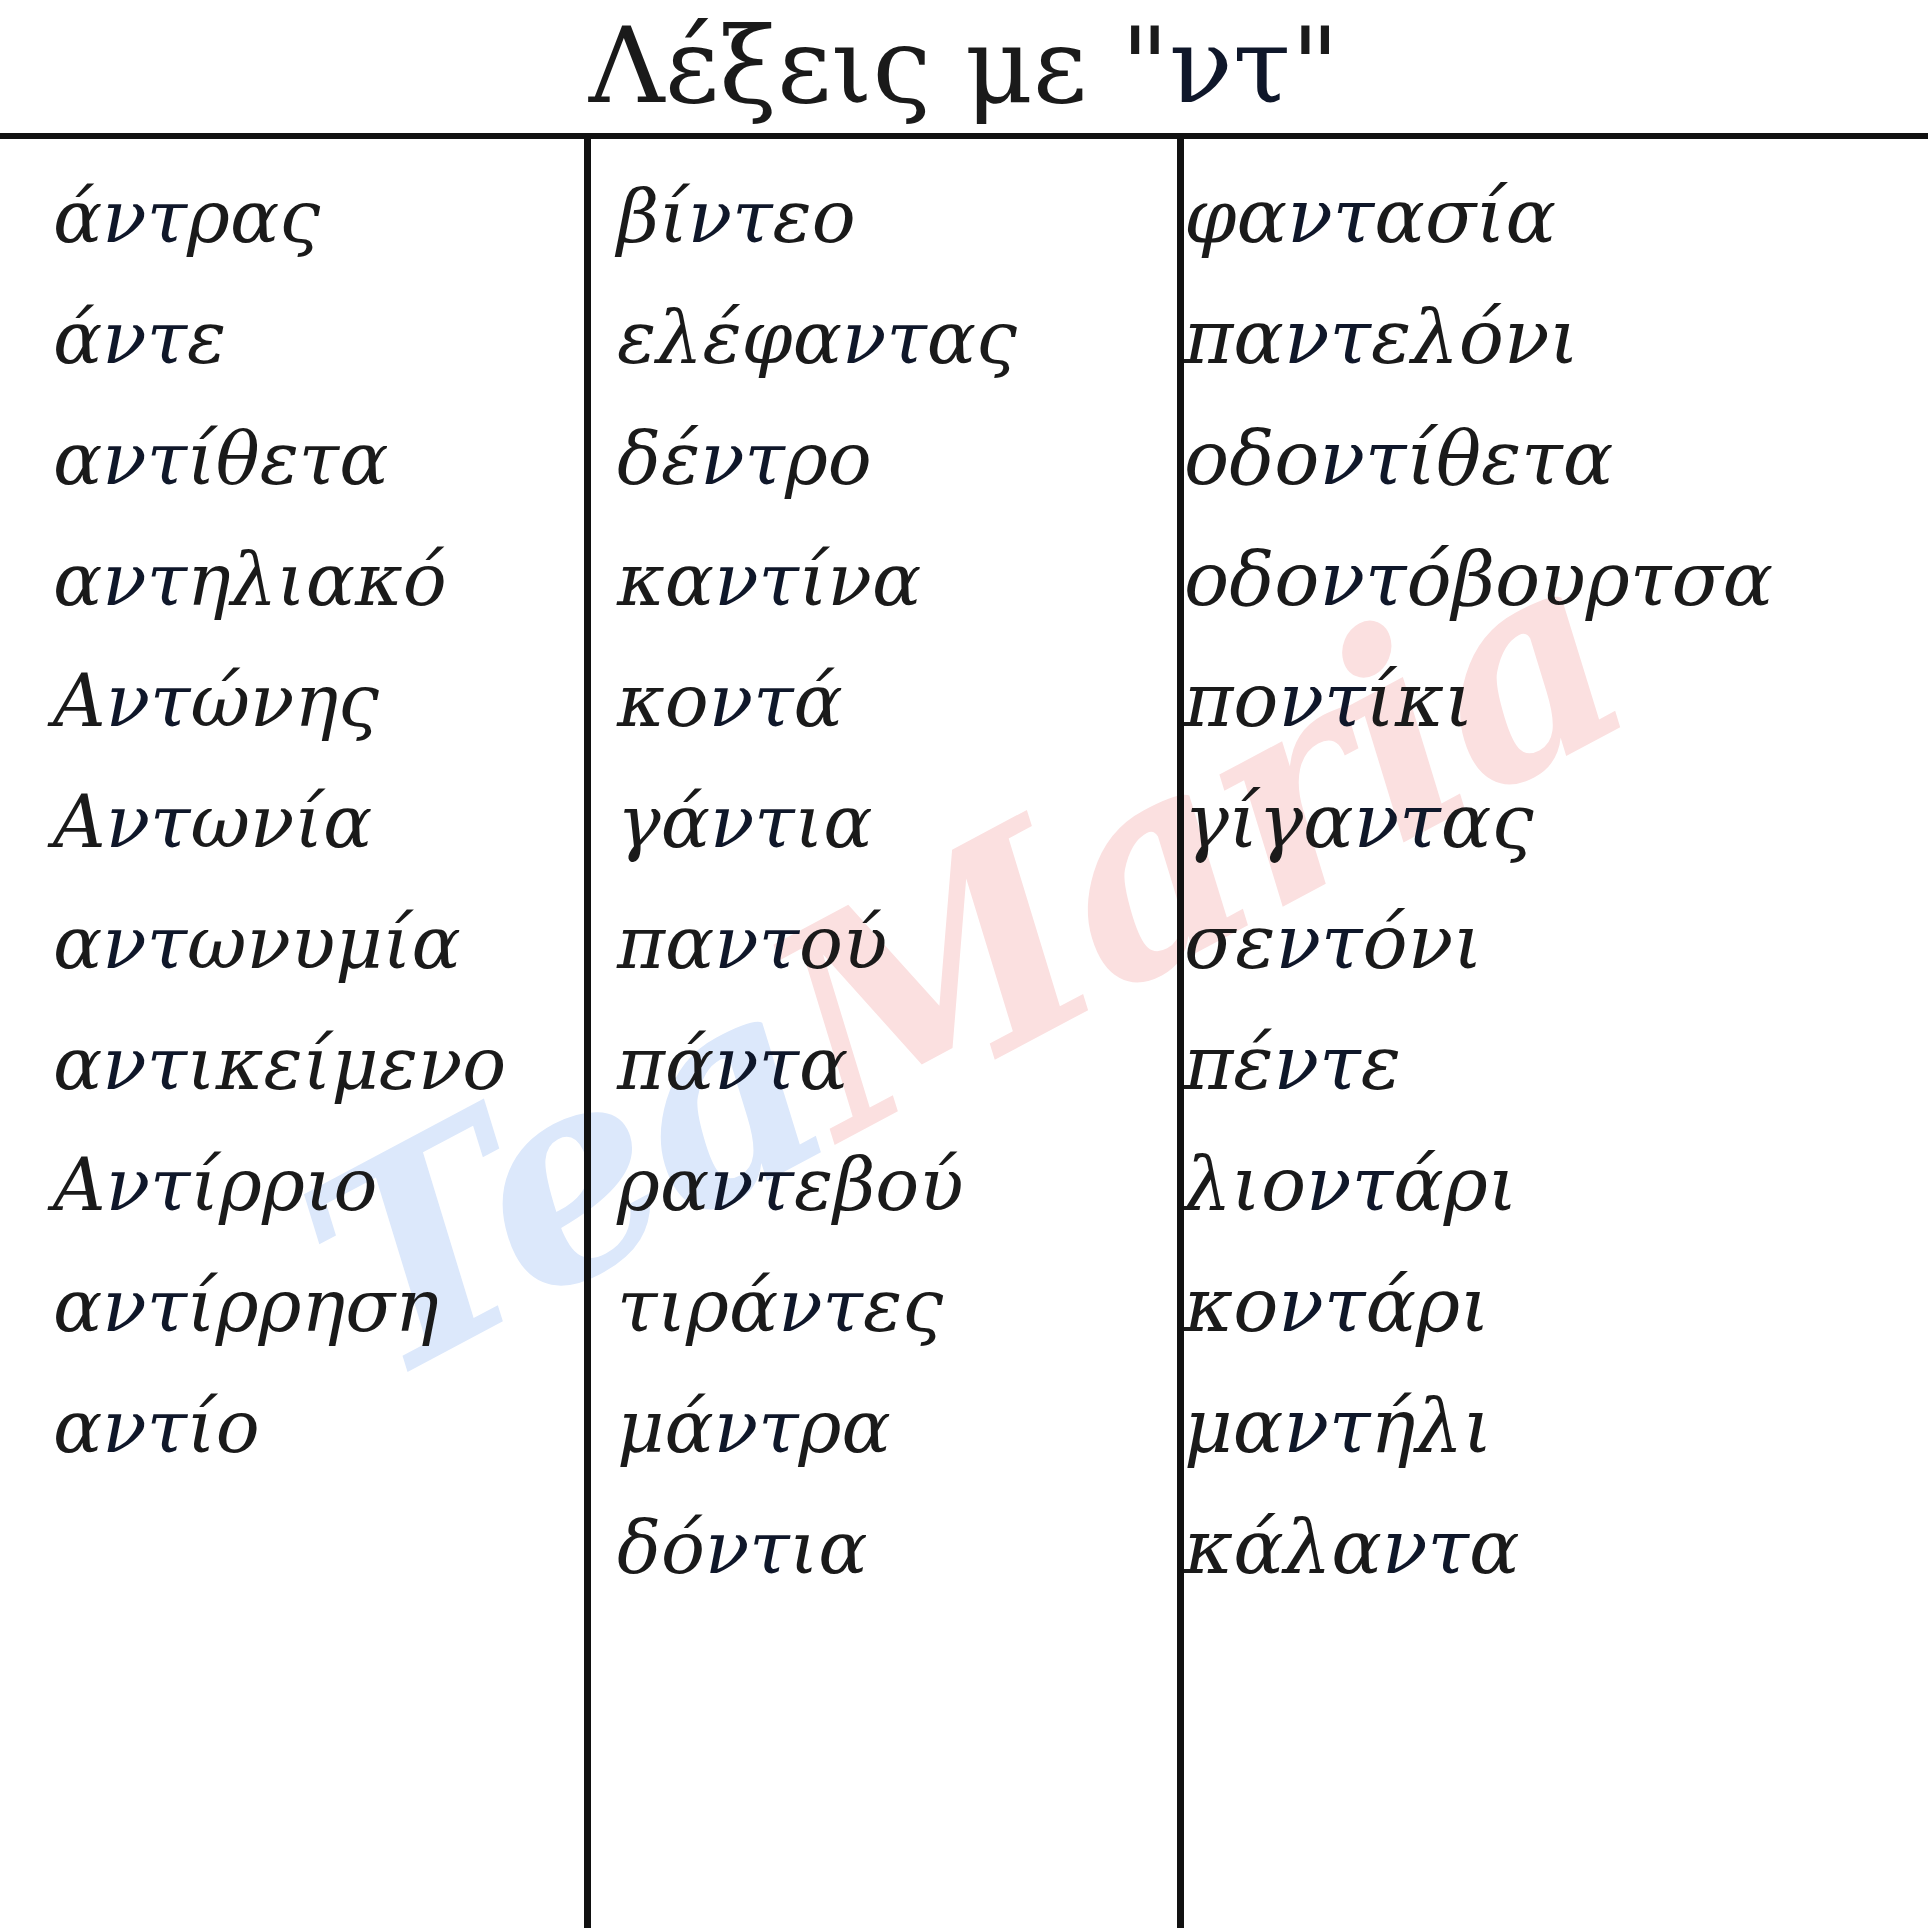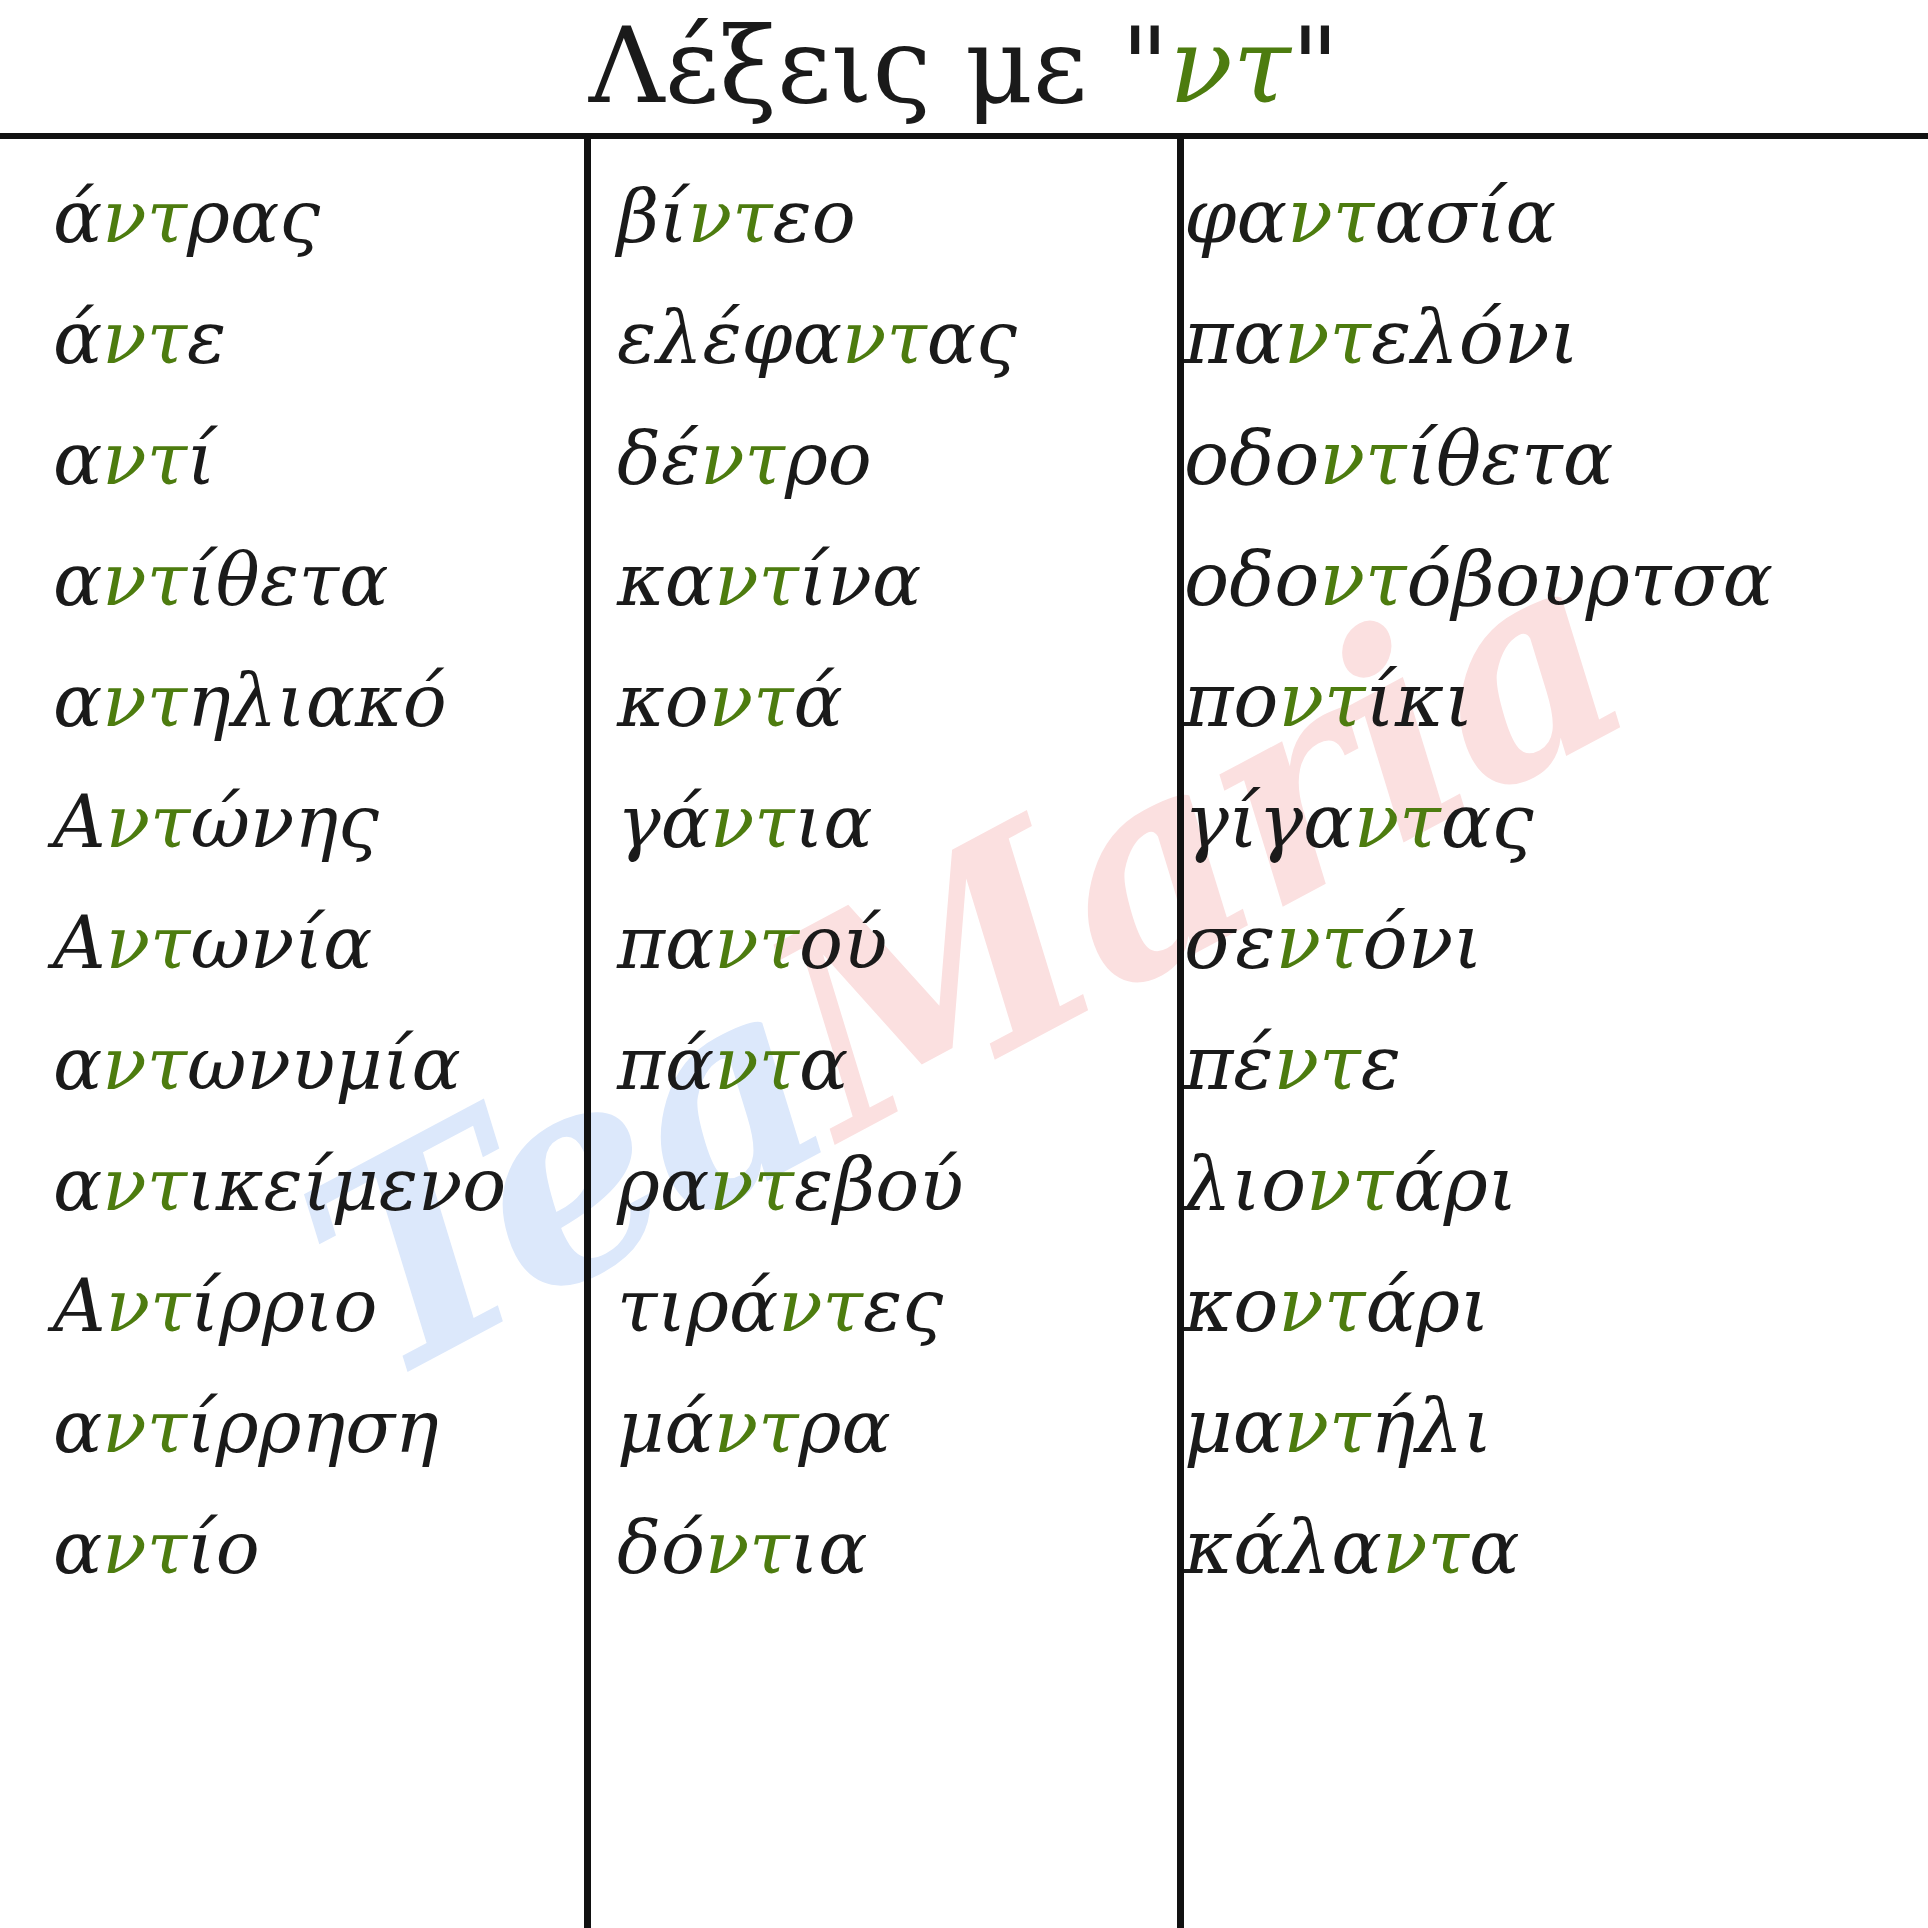--- a/index.html
+++ b/index.html
@@ -52,21 +52,21 @@
     justify-content: center;
     border-bottom: 6.6px solid #111111;
   }
   #title-text {
     font-family: "DejaVu Serif", serif;
     font-size: 105px;
     line-height: 1;
     font-weight: 400;
     white-space: nowrap;
   }
-  .hl { color: #4d7c0f; font-style: italic; }
+  .hl { color: #0f172a; }
   .ttl-plain { font-style: normal; }
 
   
   #columns {
     position: relative;
     z-index: 2;
     display: flex;
     height: 1823px;
     box-sizing: border-box;
   }
@@ -102,21 +102,20 @@
 <div id="title-bar">
   <div id="title-text">
     <span class="ttl-plain">Λέξεις με "</span><span class="hl">ντ</span><span class="ttl-plain">"</span>
   </div>
 </div>
 
 <div id="columns">
   <div class="col col-1">
       <div class="word"><span>ά</span><span class="hl">ντ</span><span>ρας</span></div>
       <div class="word"><span>ά</span><span class="hl">ντ</span><span>ε</span></div>
-      <div class="word"><span>α</span><span class="hl">ντ</span><span>ί</span></div>
       <div class="word"><span>α</span><span class="hl">ντ</span><span>ίθετα</span></div>
       <div class="word"><span>α</span><span class="hl">ντ</span><span>ηλιακό</span></div>
       <div class="word"><span>Α</span><span class="hl">ντ</span><span>ώνης</span></div>
       <div class="word"><span>Α</span><span class="hl">ντ</span><span>ωνία</span></div>
       <div class="word"><span>α</span><span class="hl">ντ</span><span>ωνυμία</span></div>
       <div class="word"><span>α</span><span class="hl">ντ</span><span>ικείμενο</span></div>
       <div class="word"><span>Α</span><span class="hl">ντ</span><span>ίρριο</span></div>
       <div class="word"><span>α</span><span class="hl">ντ</span><span>ίρρηση</span></div>
       <div class="word"><span>α</span><span class="hl">ντ</span><span>ίο</span></div>
     </div>

